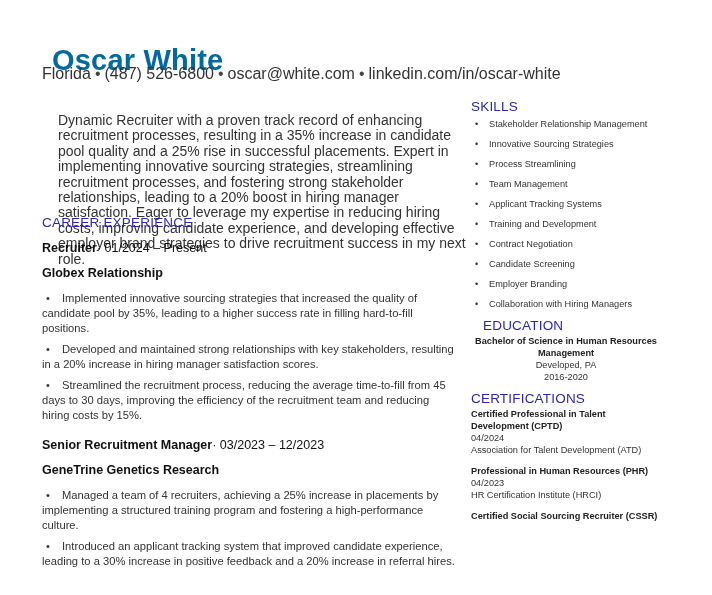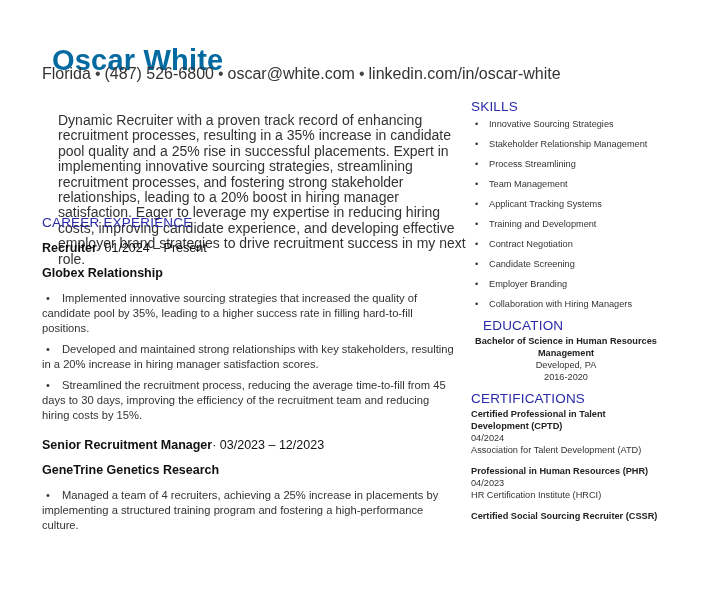--- a/index.html
+++ b/index.html
@@ -51,29 +51,30 @@
       <li><span class="dot">•</span><span>Developed and maintained strong relationships with key stakeholders, resulting in a 20% increase in hiring manager satisfaction scores.</span></li>
       <li><span class="dot">•</span><span>Streamlined the recruitment process, reducing the average time-to-fill from 45 days to 30 days, improving the efficiency of the recruitment team and reducing hiring costs by 15%.</span></li>
     </ul>
   </div>
 
   <div class="job" style="margin-top:14px;">
     <div class="job-head"><b>Senior Recruitment Manager</b><span>· 03/2023 – 12/2023</span></div>
     <div class="company">GeneTrine Genetics Research</div>
     <ul class="bullets">
       <li><span class="dot">•</span><span>Managed a team of 4 recruiters, achieving a 25% increase in placements by implementing a structured training program and fostering a high-performance culture.</span></li>
+      <li><span class="dot">•</span><span>Introduced an applicant tracking system that improved candidate experience, leading to a 30% increase in positive feedback and a 20% increase in referral hires.</span></li>
     </ul>
   </div>
 </div>
 
 <div class="right-col">
   <h2 class="sec-title">SKILLS</h2>
   <ul class="skills">
+    <li><span class="dot">•</span><span>Stakeholder Relationship Management</span></li>
     <li><span class="dot">•</span><span>Innovative Sourcing Strategies</span></li>
-    <li><span class="dot">•</span><span>Stakeholder Relationship Management</span></li>
     <li><span class="dot">•</span><span>Process Streamlining</span></li>
     <li><span class="dot">•</span><span>Team Management</span></li>
     <li><span class="dot">•</span><span>Applicant Tracking Systems</span></li>
     <li><span class="dot">•</span><span>Training and Development</span></li>
     <li><span class="dot">•</span><span>Contract Negotiation</span></li>
     <li><span class="dot">•</span><span>Candidate Screening</span></li>
     <li><span class="dot">•</span><span>Employer Branding</span></li>
     <li><span class="dot">•</span><span>Collaboration with Hiring Managers</span></li>
   </ul>
 

